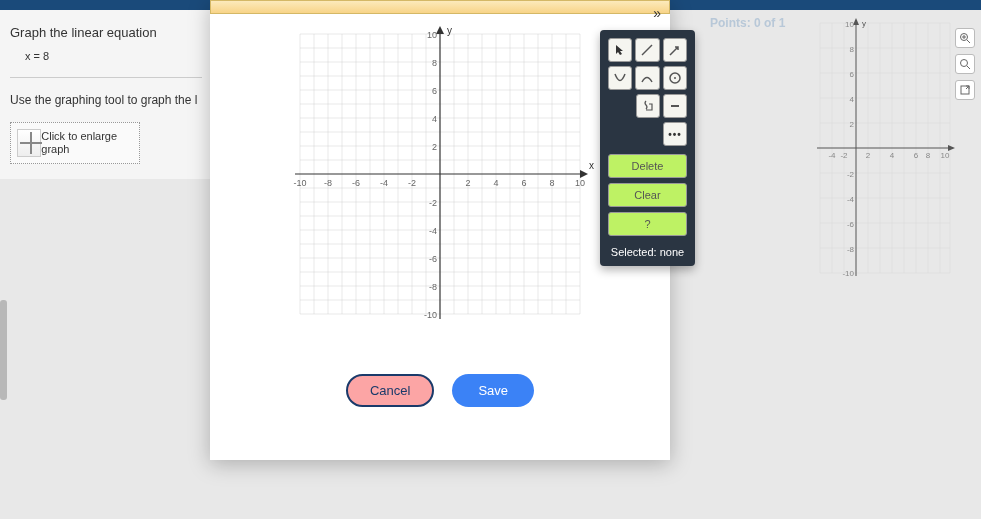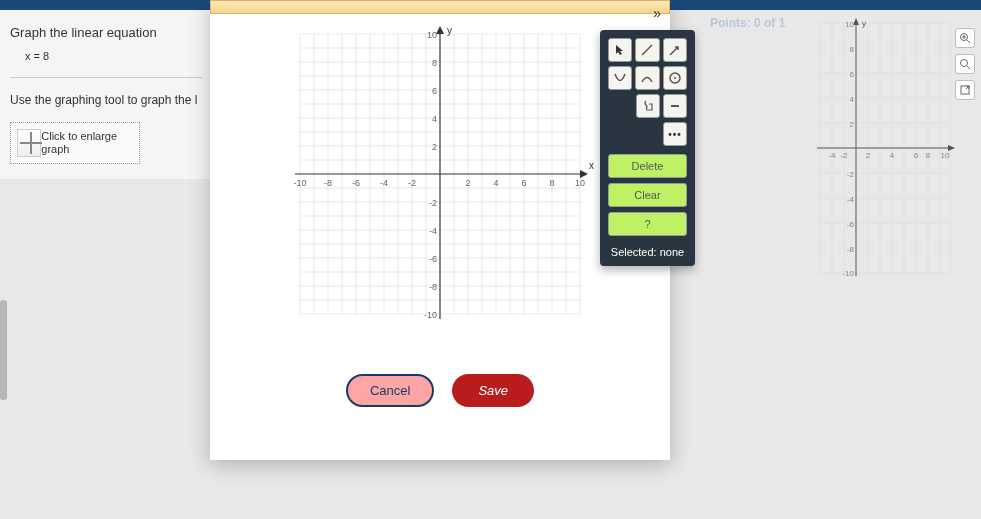--- a/index.html
+++ b/index.html
@@ -124,28 +124,27 @@
   .btn-cancel {
     border: 2px solid #1a3a6a;
     background: #fca5a5;
     color: #1a3a6a;
     border-radius: 20px;
     padding: 7px 22px;
     font-size: 13px;
     cursor: pointer;
   }
   .btn-save {
-    background: #b91c1c;
+    background: #3b82f6;
     color: #fff;
     border: none;
     border-radius: 20px;
     padding: 8px 26px;
     font-size: 13px;
     cursor: pointer;
-    font-style: italic;
   }
 
   
   .palette {
     position: absolute;
     left: 600px;
     top: 30px;
     width: 95px;
     background: #2a3542;
     border-radius: 4px;

